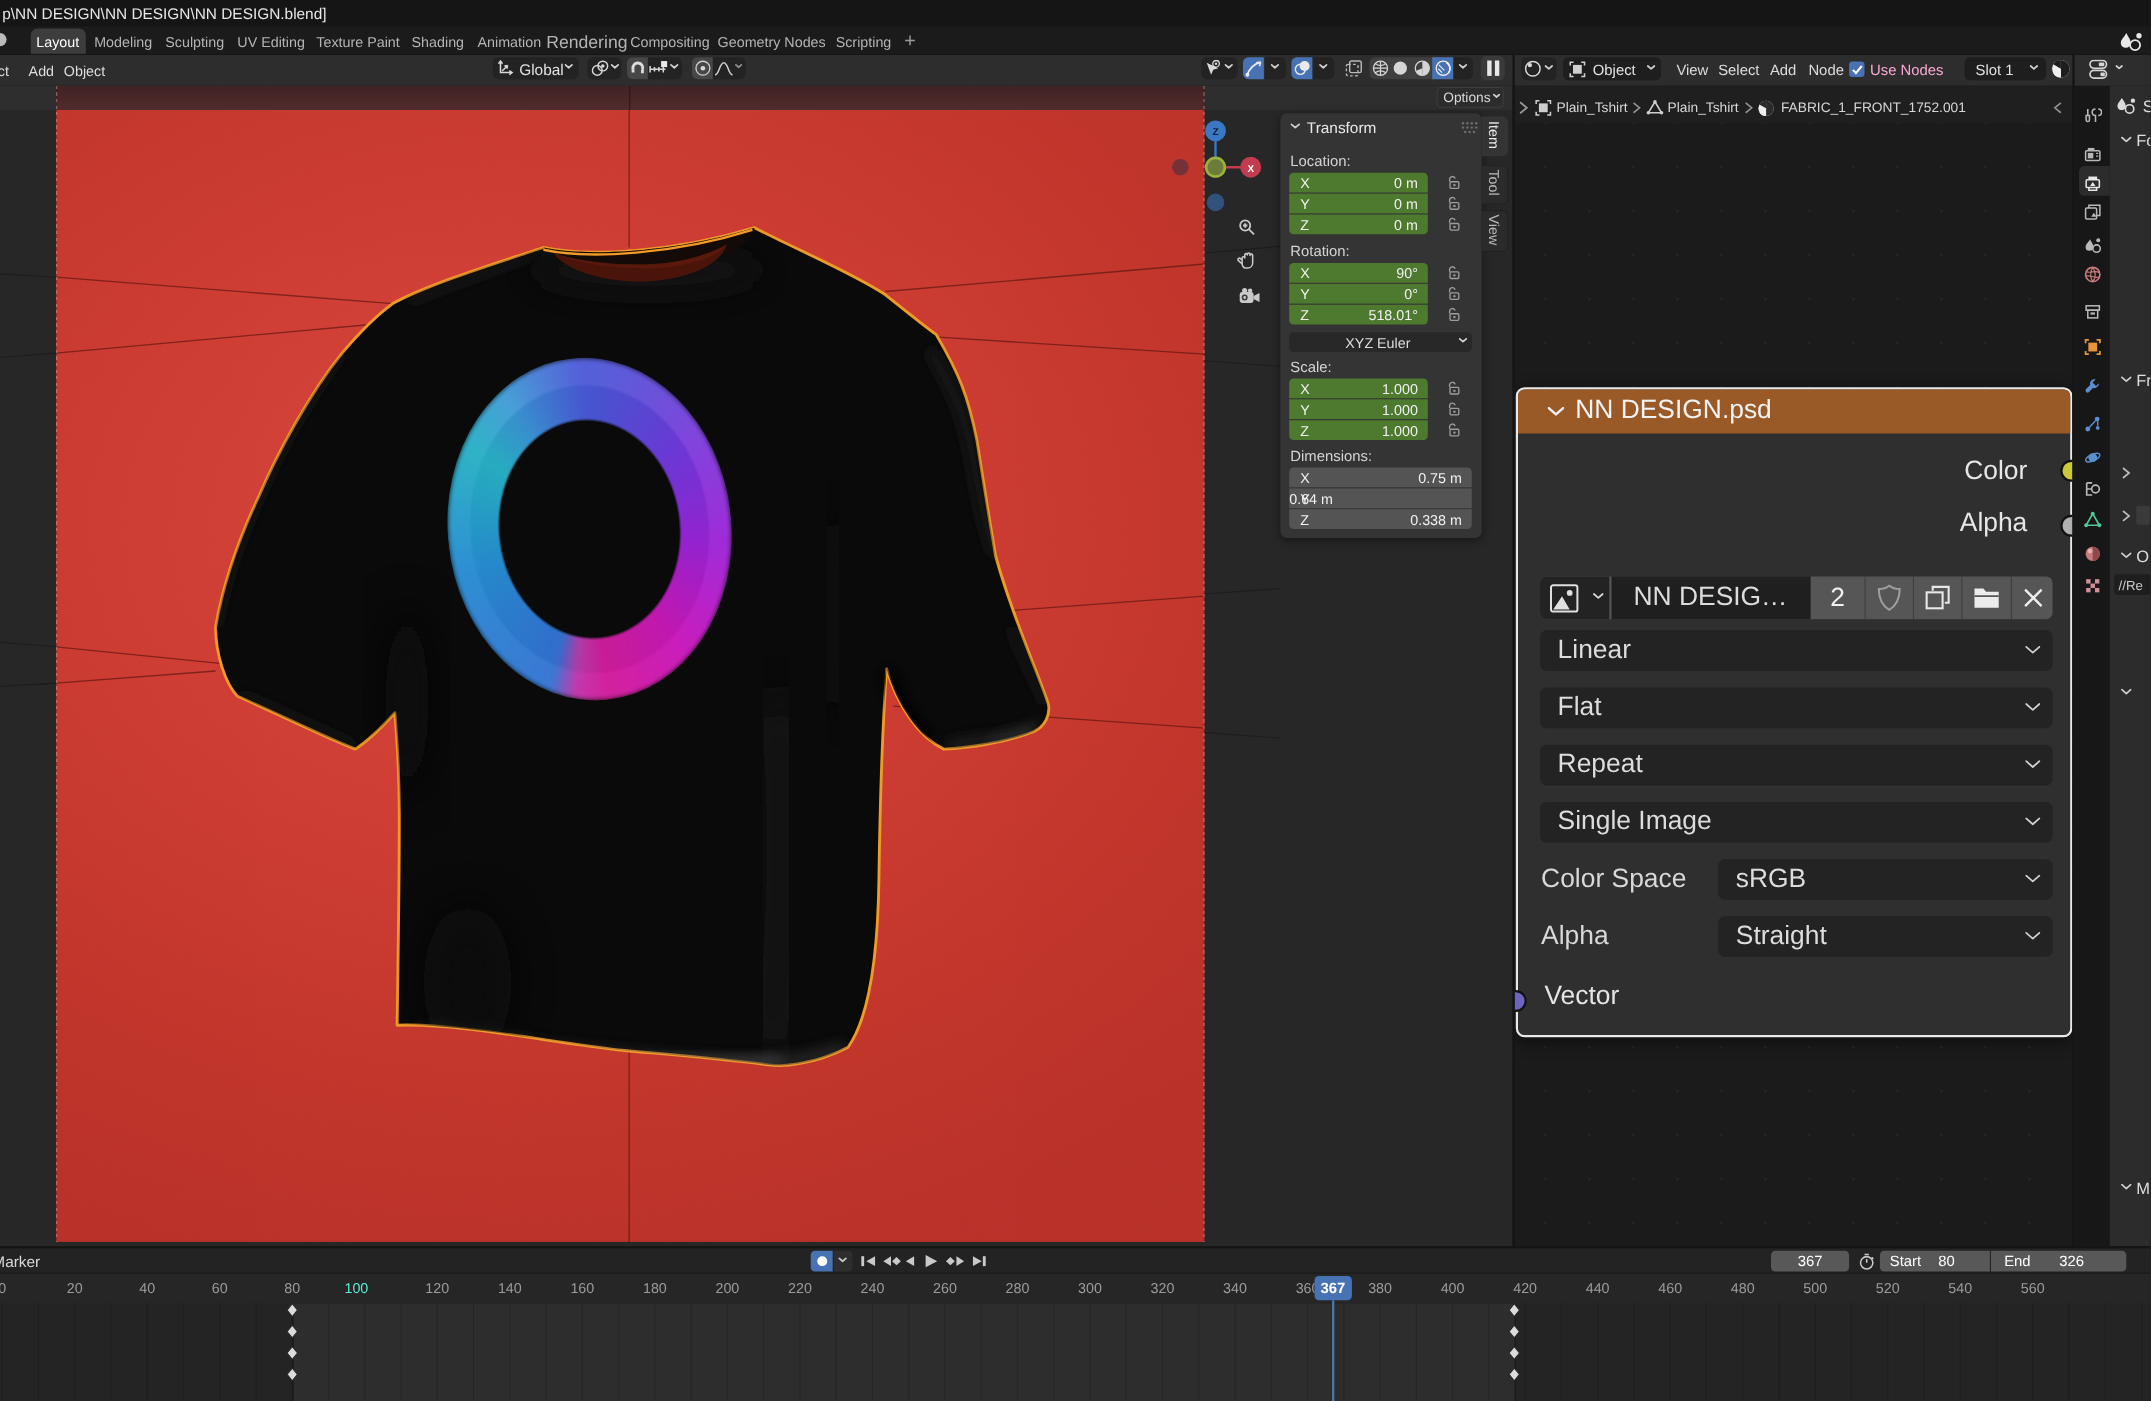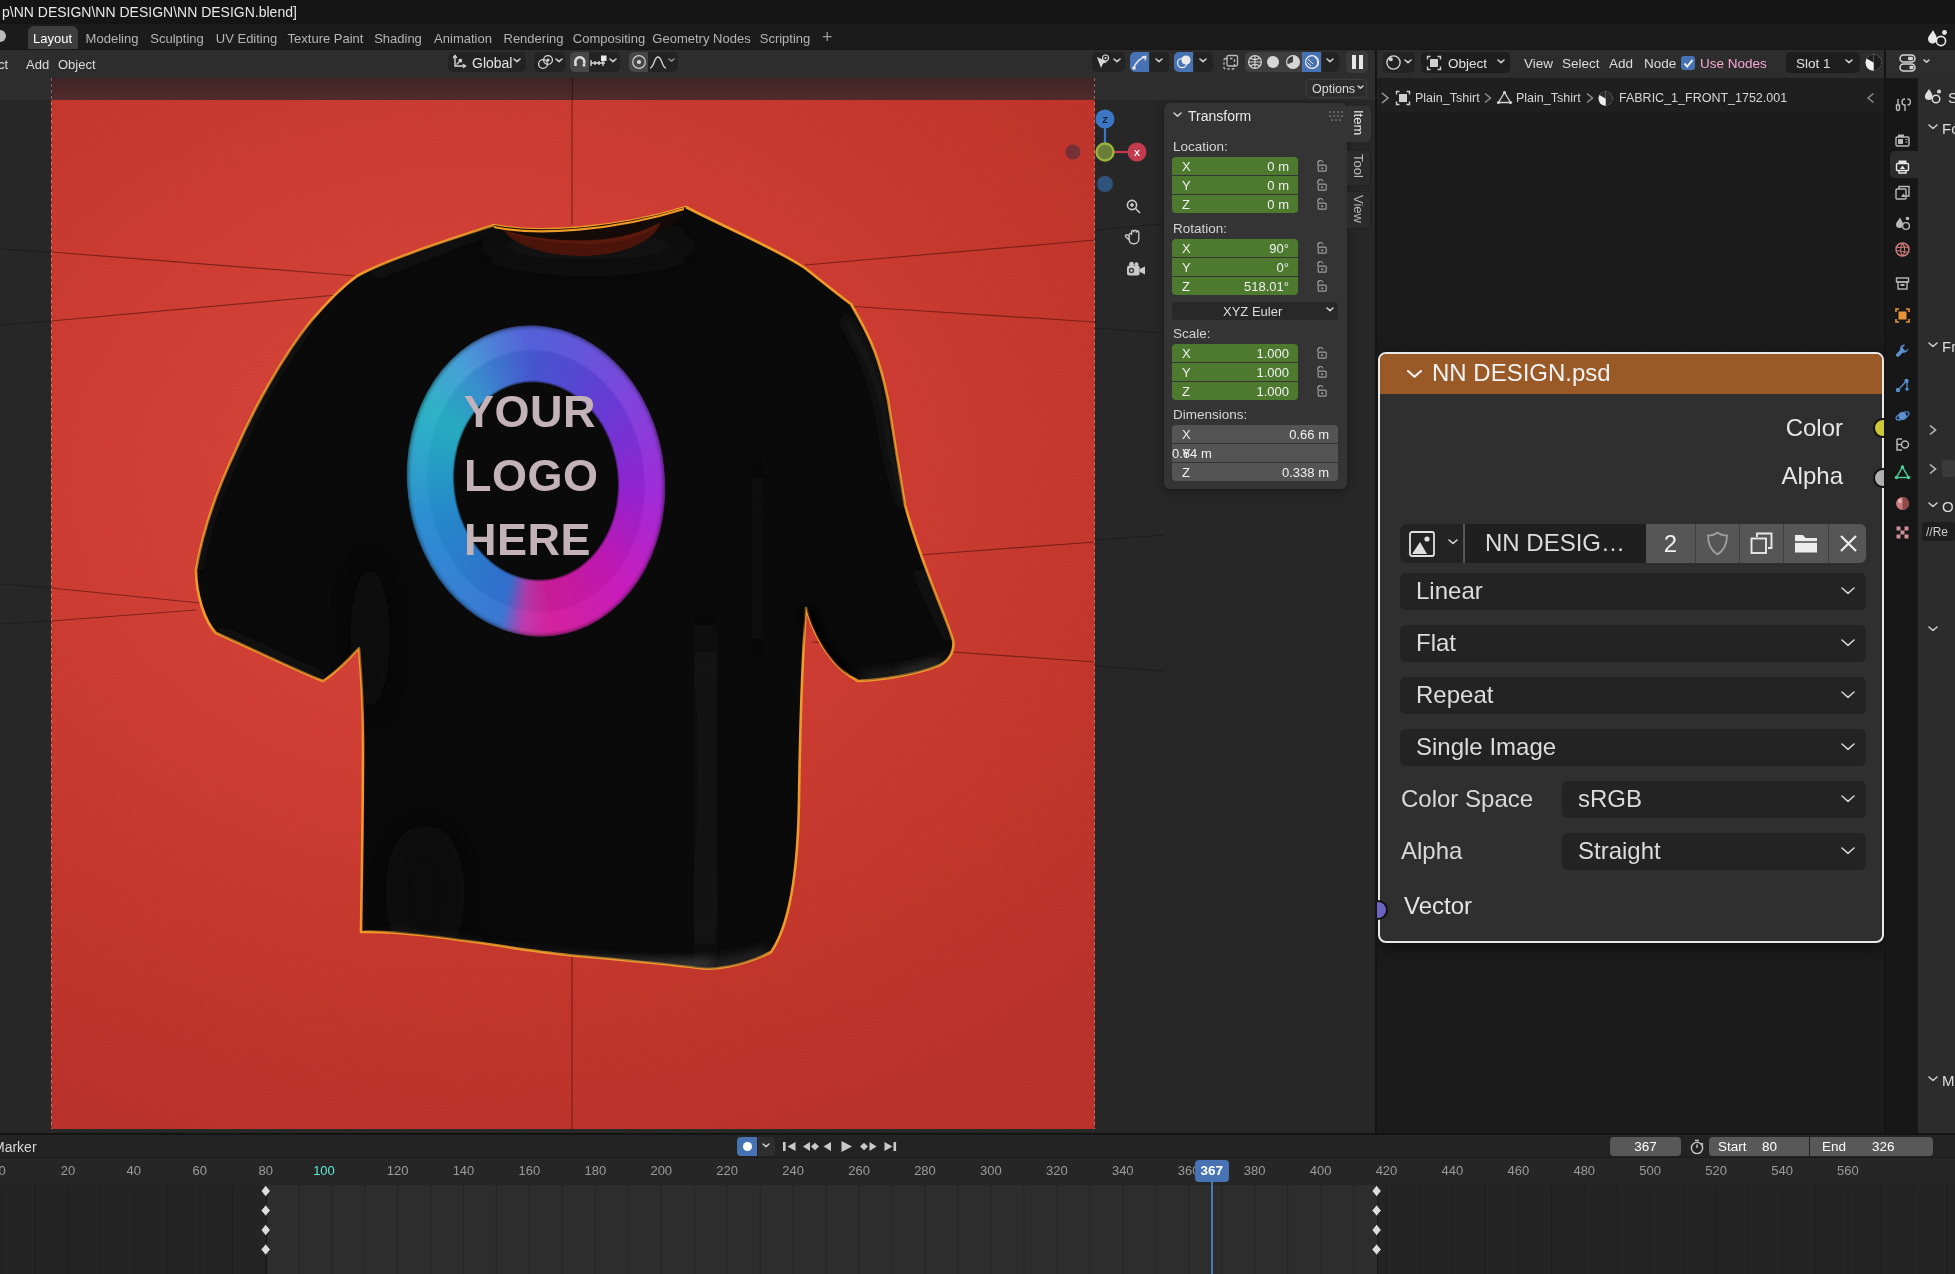--- a/index.html
+++ b/index.html
@@ -12,21 +12,21 @@
 <div class="abs" style="left:0;top:24px;width:1955px;height:25px;background:#1b1b1b"></div>
 <div class="abs" style="left:-6px;top:30px;width:12px;height:12px;border-radius:50%;background:#bbb"></div>
 <div class="abs" style="left:27.5px;top:26px;width:50px;height:23px;background:#3d3d3d;border-radius:6px 6px 0 0"></div>
 <div class="txt" style="left:52.5px;top:31px;font-size:13px;transform:translateX(-50%);color:#ffffff">Layout</div>
 <div class="txt" style="left:112px;top:31px;font-size:13px;transform:translateX(-50%);color:#b4b4b4">Modeling</div>
 <div class="txt" style="left:177px;top:31px;font-size:13px;transform:translateX(-50%);color:#b4b4b4">Sculpting</div>
 <div class="txt" style="left:246.5px;top:31px;font-size:13px;transform:translateX(-50%);color:#b4b4b4">UV Editing</div>
 <div class="txt" style="left:325.5px;top:31px;font-size:13px;transform:translateX(-50%);color:#b4b4b4">Texture Paint</div>
 <div class="txt" style="left:398px;top:31px;font-size:13px;transform:translateX(-50%);color:#b4b4b4">Shading</div>
 <div class="txt" style="left:463px;top:31px;font-size:13px;transform:translateX(-50%);color:#b4b4b4">Animation</div>
-<div class="txt" style="left:533.5px;top:31px;font-size:13px;transform:translateX(-50%);color:#b4b4b4">Rendering</div>
+<div class="txt" style="left:533.5px;top:31px;font-size:16px;transform:translateX(-50%);color:#b4b4b4">Rendering</div>
 <div class="txt" style="left:609px;top:31px;font-size:13px;transform:translateX(-50%);color:#b4b4b4">Compositing</div>
 <div class="txt" style="left:701.5px;top:31px;font-size:13px;transform:translateX(-50%);color:#b4b4b4">Geometry Nodes</div>
 <div class="txt" style="left:785px;top:31px;font-size:13px;transform:translateX(-50%);color:#b4b4b4">Scripting</div>
 <div class="txt" style="left:822px;top:27px;font-size:18px;color:#9a9a9a">+</div>
 <div class="abs" style="left:0;top:49px;width:1955px;height:29px;background:#2d2d2d;border-top:1px solid #161616"></div>
 <div class="txt" style="left:-28px;top:57px;font-size:13px;color:#dddddd">Select</div>
 <div class="txt" style="left:26px;top:57px;font-size:13px;color:#dddddd">Add</div>
 <div class="txt" style="left:58px;top:57px;font-size:13px;color:#dddddd">Object</div>
 <div class="abs" style="left:448px;top:52px;width:78px;height:20px;background:#232323;border-radius:5px"></div>
 <svg class="abs" style="left:451px;top:54px" width="17" height="17" viewBox="0 0 17 17">
@@ -250,21 +250,20 @@
 <path d="M 503,152 C 530,161 560,164 590,163 C 622,161 646,152 661,144 C 655,163 624,177 584,178 C 545,178 514,167 503,152 Z" fill="#4e150b" opacity="0.95"></path>
         <path d="M 506,153 C 535,162 575,164 605,161 C 630,158 650,151 660,145 C 652,156 625,165 590,166 C 552,166 520,160 506,153 Z" fill="#5e1a0d" opacity="0.8"></path>
 <path d="M 494,149 C 536,158 614,153 684,131" stroke="#f09a28" stroke-width="2.2" fill="none"></path>
 </svg>
 <div class="abs" style="left:407px;top:247px;width:258px;height:312px;transform:rotate(-6deg);
 background:conic-gradient(from 8deg, #5560d8 0deg, #7f45dc 45deg, #a02bd8 95deg, #c91dbc 140deg, #d3219c 172deg, #c13aae 183deg, #3a78d4 192deg, #2e8fd2 250deg, #2fb3c6 302deg, #47a0d6 325deg, #5560d8 355deg);
 border-radius:50%;-webkit-mask:radial-gradient(closest-side, rgba(0,0,0,0) 63%, #000 65%);mask:radial-gradient(closest-side, rgba(0,0,0,0) 63%, #000 65%);filter:blur(2.5px)"></div>
 <div class="abs" style="left:407px;top:247px;width:258px;height:312px;transform:rotate(-6deg);opacity:0.55;
 background:conic-gradient(from 8deg, #3d49c8 0deg, #5a2fd0 45deg, #8a1cc8 95deg, #b914a8 140deg, #c01890 172deg, #a93a9e 183deg, #2a66c8 192deg, #1f86c4 250deg, #1fa8ba 302deg, #2f7cc8 330deg, #3d49c8 360deg);
 border-radius:50%;-webkit-mask:radial-gradient(closest-side, rgba(0,0,0,0) 63%, #000 65%, #000 83%, rgba(0,0,0,0) 85%);mask:radial-gradient(closest-side, rgba(0,0,0,0) 63%, #000 65%, #000 83%, rgba(0,0,0,0) 85%);filter:blur(4px)"></div>
-<div class="abs" style="left:464px;top:302px;width:220px;font-family:'Liberation Sans',sans-serif;font-weight:bold;font-size:45px;line-height:64px;color:#c3b2b7;letter-spacing:0.5px;filter:blur(0.7px)">YOUR<br>LOGO<br>HERE</div>
 <div class="abs" style="left:0;top:0;width:51px;height:22px;background:#2e2e2e"></div>
 <div class="abs" style="left:51px;top:0;width:1044px;height:22px;background:linear-gradient(#402325,#522b2c)"></div>
 <div class="abs" style="left:1095px;top:0;width:280px;height:22px;background:#2e2e2e"></div>
 <div class="abs" style="left:572px;top:0;width:1px;height:22px;background:rgba(25,8,8,0.55)"></div>
 <div class="abs" style="left:1306px;top:1px;width:61px;height:19px;background:#2c2c2c;border:1px solid #3e3e3e;border-radius:4px"></div>
 <div class="txt" style="left:1312px;top:4px;font-size:12.5px;color:#d9d9d9">Options</div>
 <svg style="position:absolute;left:1357.0px;top:7.425000000000001px" width="7" height="7.15">
         <polyline points="1,1 3.5,3.15 6,1" fill="none" stroke="#cfcfcf" stroke-width="1.6" stroke-linecap="round" stroke-linejoin="round"></polyline>
       </svg>
 <div class="abs" style="left:51px;top:0;width:1px;height:1051px;background:repeating-linear-gradient(to bottom,#cbbcae 0 3px,rgba(0,0,0,0.4) 3px 6px);opacity:0.45"></div>
@@ -393,21 +392,21 @@
       <div class="txt" style="left:1182px;top:305.5px;font-size:13px;color:#f0f0f0">Z</div>
       <div class="txt" style="left:1172px;top:305.5px;width:117px;text-align:right;font-size:13px;color:#f0f0f0">1.000</div>
 <svg style="position:absolute;left:1315px;top:306px" width="14" height="14" viewBox="0 0 14 14">
 <rect x="3.2" y="6.2" width="8" height="6" rx="1" fill="none" stroke="#9d9d9d" stroke-width="1.2"></rect>
 <path d="M 2.8 6 L 2.8 4.2 A 2.6 2.6 0 0 1 7.9 3.4" fill="none" stroke="#9d9d9d" stroke-width="1.2"></path>
 <rect x="6.2" y="8.4" width="2" height="1.8" fill="#9d9d9d"></rect>
       </svg>
 <div class="txt" style="left:1173px;top:329px;font-size:13.5px;color:#d4d4d4">Dimensions:</div>
 <div class="abs" style="left:1172px;top:347px;width:166px;height:18px;background:#545454;border-radius:4px 4px 0 0"></div>
       <div class="txt" style="left:1182px;top:348.5px;font-size:13px;color:#f0f0f0">X</div>
-      <div class="txt" style="left:1172px;top:348.5px;width:157px;text-align:right;font-size:13px;color:#f0f0f0">0.66 m</div>
+      <div class="txt" style="left:1172px;top:348.5px;width:157px;text-align:right;font-size:13px;color:#f0f0f0">0.75 m</div>
 <div class="abs" style="left:1172px;top:366px;width:166px;height:18px;background:#545454;border-radius:0"></div>
       <div class="txt" style="left:1182px;top:367.5px;font-size:13px;color:#f0f0f0">Y</div>
       <div class="txt" style="left:1172px;top:367.5px;width:157px;font-size:13px;color:#f0f0f0">0.64 m</div>
 <div class="abs" style="left:1172px;top:385px;width:166px;height:18px;background:#545454;border-radius:0 0 4px 4px"></div>
       <div class="txt" style="left:1182px;top:386.5px;font-size:13px;color:#f0f0f0">Z</div>
       <div class="txt" style="left:1172px;top:386.5px;width:157px;text-align:right;font-size:13px;color:#f0f0f0">0.338 m</div>
 <div class="abs" style="left:1347px;top:28px;width:24px;height:36px;background:#343434;border-radius:0 5px 5px 0"></div>
 <div class="txt" style="left:1351px;top:32px;font-size:13px;color:#eaeaea;writing-mode:vertical-rl">Item</div>
 <div class="abs" style="left:1347px;top:72px;width:24px;height:36px;background:#2b2b2b;border:1px solid #222;border-left:none;border-radius:0 5px 5px 0"></div>
 <div class="txt" style="left:1351px;top:76px;font-size:13px;color:#b9b9b9;writing-mode:vertical-rl">Tool</div>

